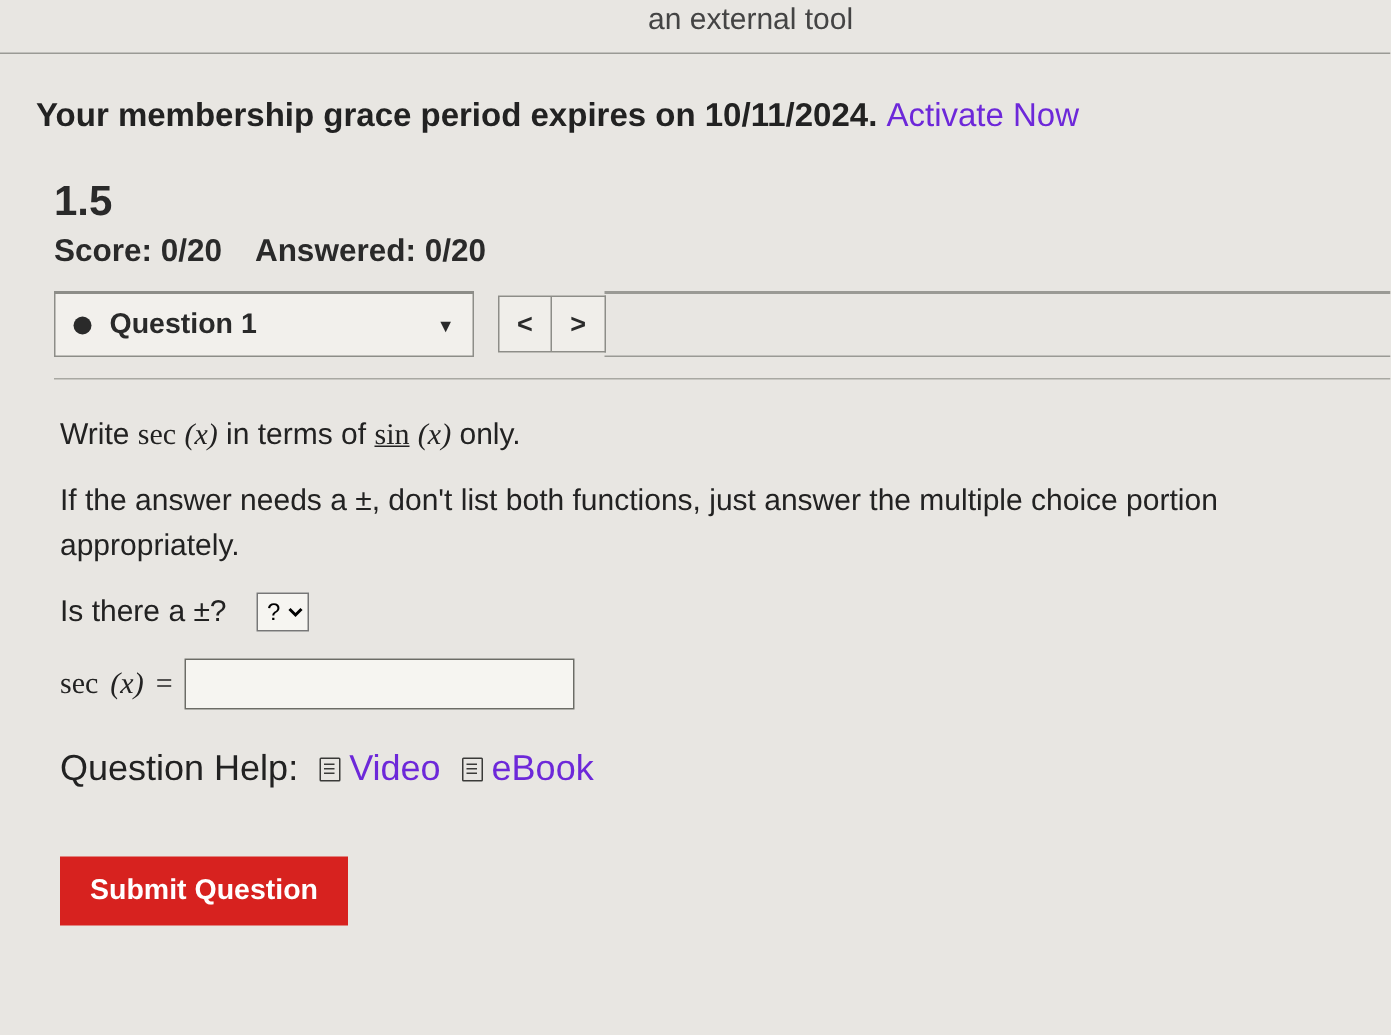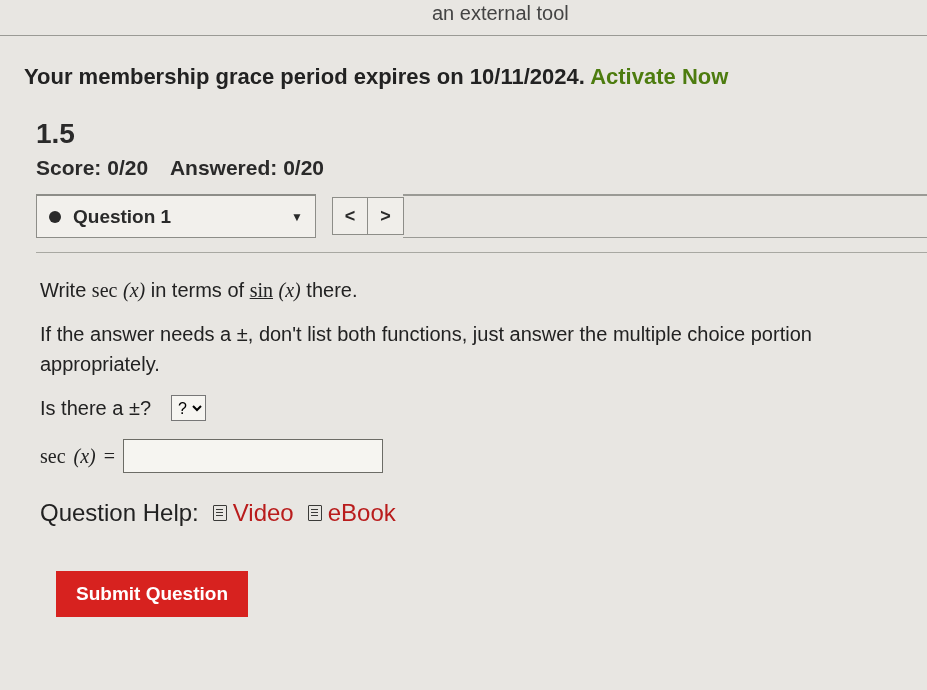--- a/index.html
+++ b/index.html
@@ -27,23 +27,23 @@
       border-top: 1px solid #9a9a95;
       margin: 10px 0 0 0;
     }
     .banner {
       padding: 28px 0 10px 24px;
       font-size: 22px;
       font-weight: 700;
       color: #222;
     }
     .banner a {
-      color: #4d7c0f;
+      color: #6d28d9;
       text-decoration: none;
-      font-weight: 700;
+      font-weight: 400;
     }
     .section {
       padding: 18px 0 0 36px;
     }
     .sec-title {
       font-size: 28px;
       font-weight: 700;
       margin-bottom: 6px;
     }
     .score-line {
@@ -126,38 +126,37 @@
       width: 260px; height: 34px;
       border: 1px solid #6c6c66;
       background: #f6f5f1;
       font-size: 18px; padding: 2px 8px;
     }
     .help-row {
       font-size: 24px; font-weight: 500;
       display: flex; align-items: center; gap: 14px;
       margin-bottom: 40px;
     }
-    .help-link { color: #b91c1c; text-decoration: none; display: inline-flex; align-items: center; gap: 6px; cursor: pointer;}
+    .help-link { color: #6d28d9; text-decoration: none; display: inline-flex; align-items: center; gap: 6px; cursor: pointer;}
     .doc-ic {
       width: 14px; height: 16px; display: inline-block; position: relative;
       border: 1.5px solid #3a3a38; border-radius: 1px;
     }
     .doc-ic::before{
       content:""; position:absolute; left:2px; top:3px; width:7px; height:1.2px; background:#3a3a38;
       box-shadow: 0 3px 0 #3a3a38, 0 6px 0 #3a3a38;
     }
     .submit-btn {
       background: #d7221f;
       color: #fff;
       border: none;
       font-size: 19px;
       font-weight: 600;
       padding: 12px 20px;
       cursor: pointer;
-      margin-left: 16px;
     }
   </style>
 </head>
 <body>
 
 <div class="top-fragment">
   <span>an external tool</span>
 </div>
 <hr class="divider">
 
@@ -196,21 +195,21 @@
 </div>
 
 <div class="qbody">
   <p>
     <span>Write </span>
     <span class="mathop">sec</span>
     <span class="mathvar">(x)</span>
     <span> in terms of </span>
     <span class="mathop underline-sin">sin</span>
     <span class="mathvar">(x)</span>
-    <span> there.</span>
+    <span> only.</span>
   </p>
 
   <p>If the answer needs a ±, don't list both functions, just answer the multiple choice portion appropriately.</p>
 
   <div class="inline-row">
     <span>Is there a ±?</span>
     <select class="pm">
       <option>?</option>
     </select>
   </div>

